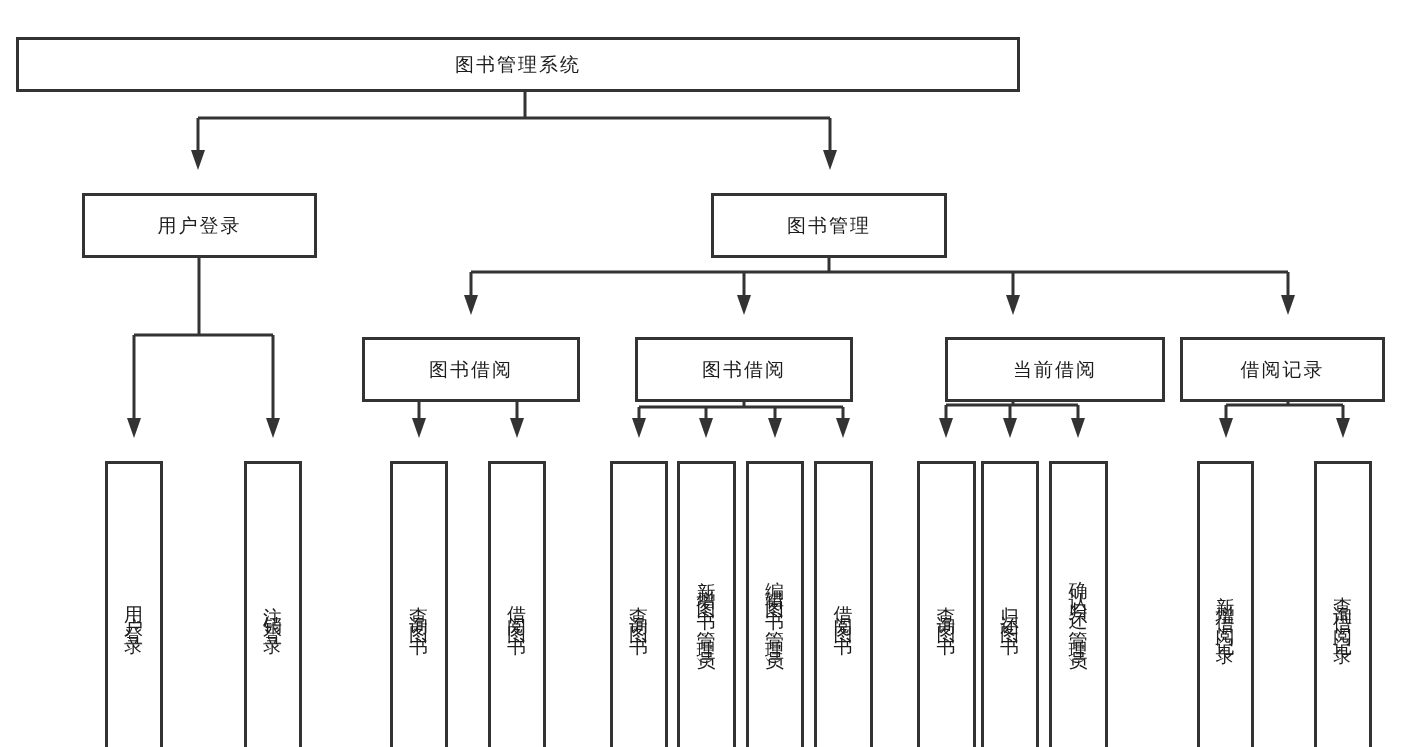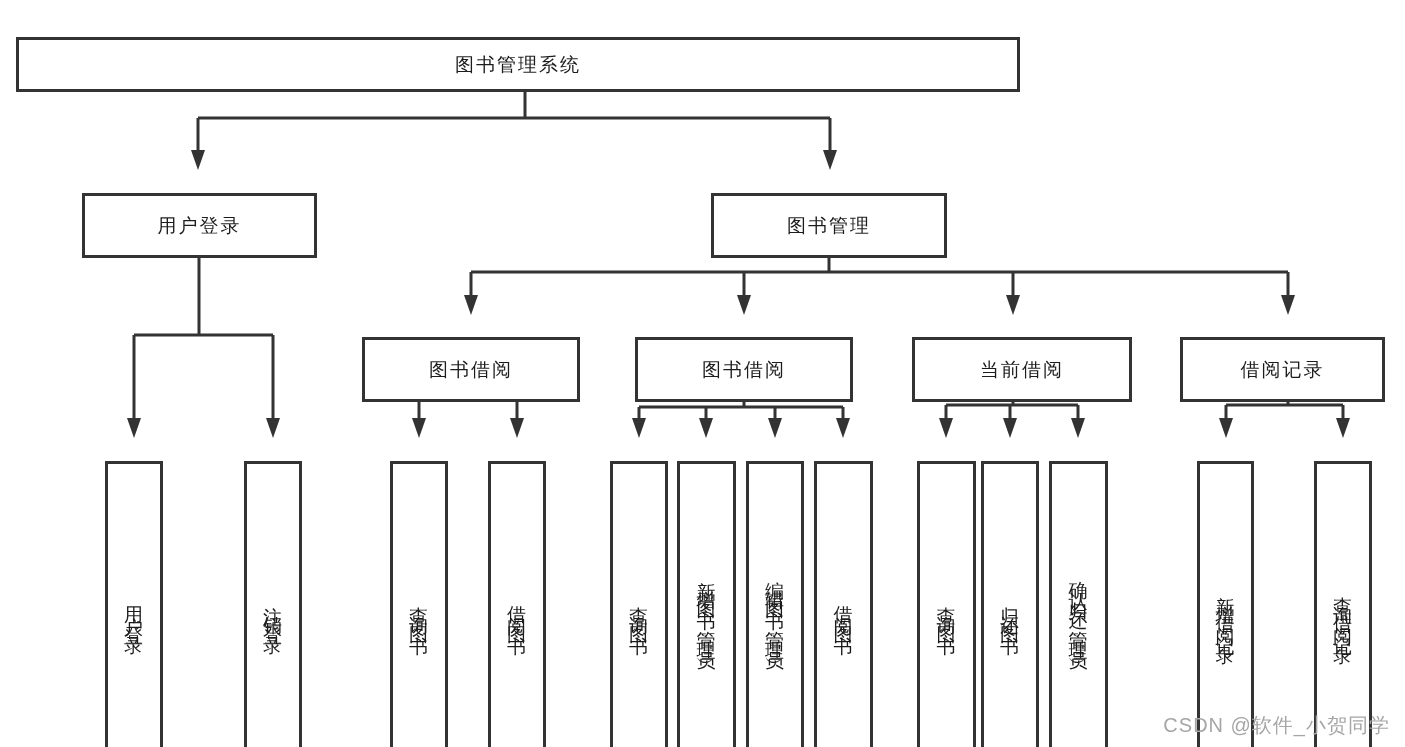--- a/index.html
+++ b/index.html
@@ -107,21 +107,21 @@
   <div class="node h" style="left:711px;top:169px;width:236px;height:65px">
     <span>图书管理</span>
   </div>
 
   <div class="node h" style="left:362px;top:313px;width:218px;height:65px">
     <span>图书借阅</span>
   </div>
   <div class="node h" style="left:635px;top:313px;width:218px;height:65px">
     <span>图书借阅</span>
   </div>
-  <div class="node h" style="left:912px;top:313px;width:220px;height:65px">
+  <div class="node h" style="left:945px;top:313px;width:220px;height:65px">
     <span>当前借阅</span>
   </div>
   <div class="node h" style="left:1180px;top:313px;width:205px;height:65px">
     <span>借阅记录</span>
   </div>
 
   <div class="node v" style="left:105px;top:437px;width:58px;height:300px">
     <span>用户登录</span>
   </div>
   <div class="node v" style="left:244px;top:437px;width:58px;height:300px">
@@ -154,14 +154,13 @@
   <div class="node v" style="left:1049px;top:437px;width:59px;height:300px">
     <span>确认归还（管理员）</span>
   </div>
   <div class="node v" style="left:1197px;top:437px;width:57px;height:300px">
     <span>新增借阅记录</span>
   </div>
   <div class="node v" style="left:1314px;top:437px;width:58px;height:300px">
     <span>查询借阅记录</span>
   </div>
 
-  <div class="watermark">CSDN @软件_小贺同学</div>
 </div>
 
 </body></html>

